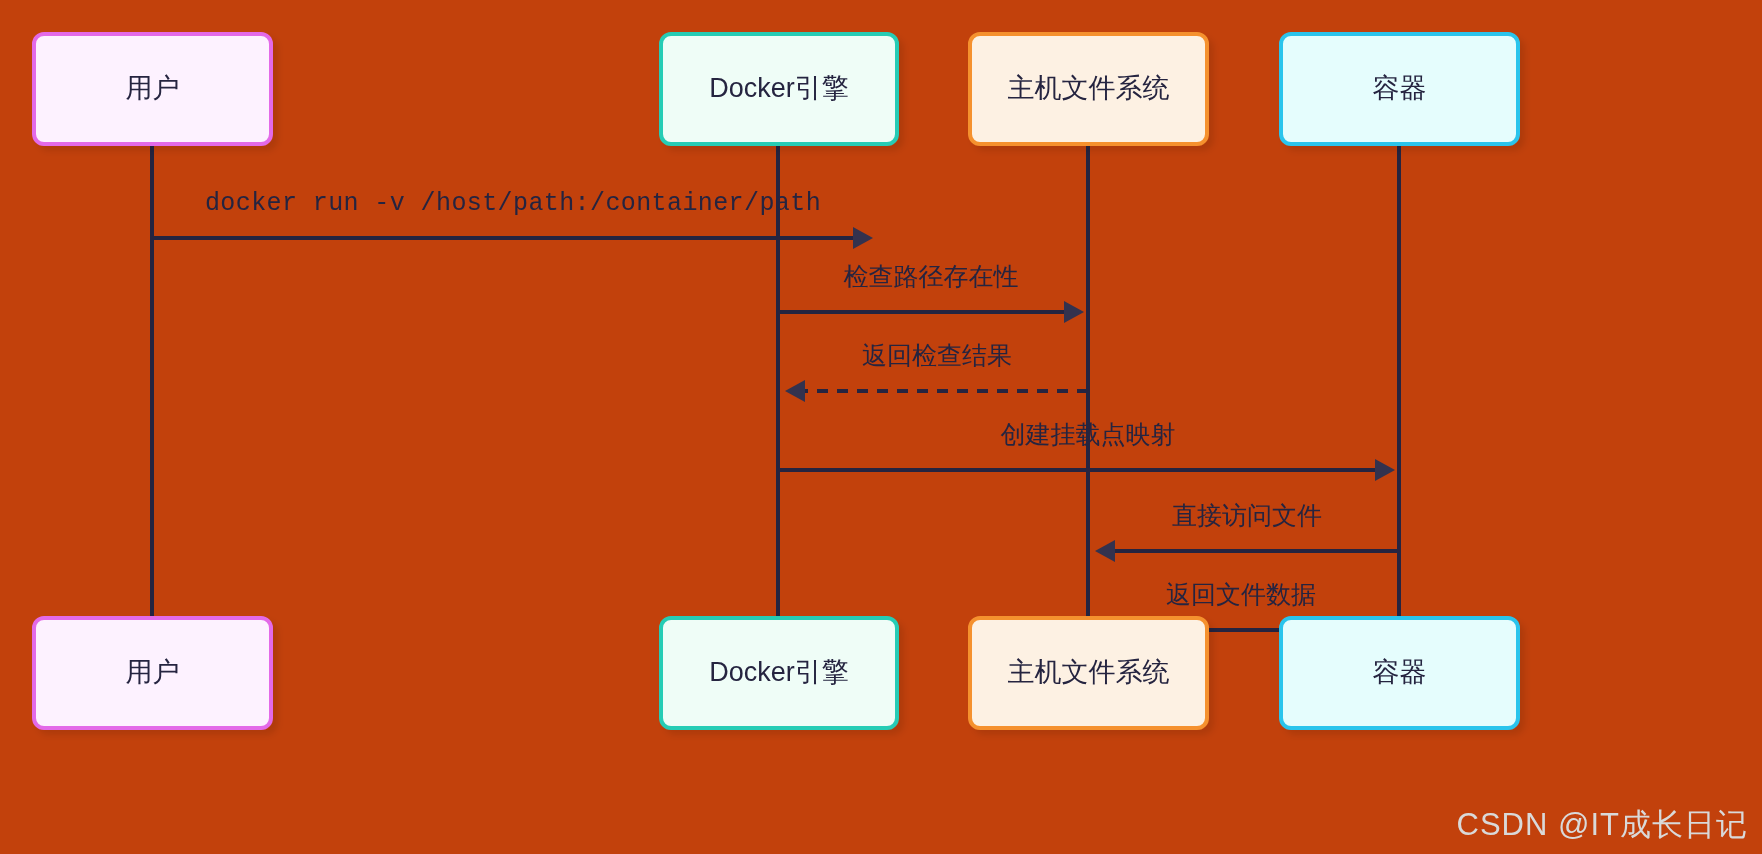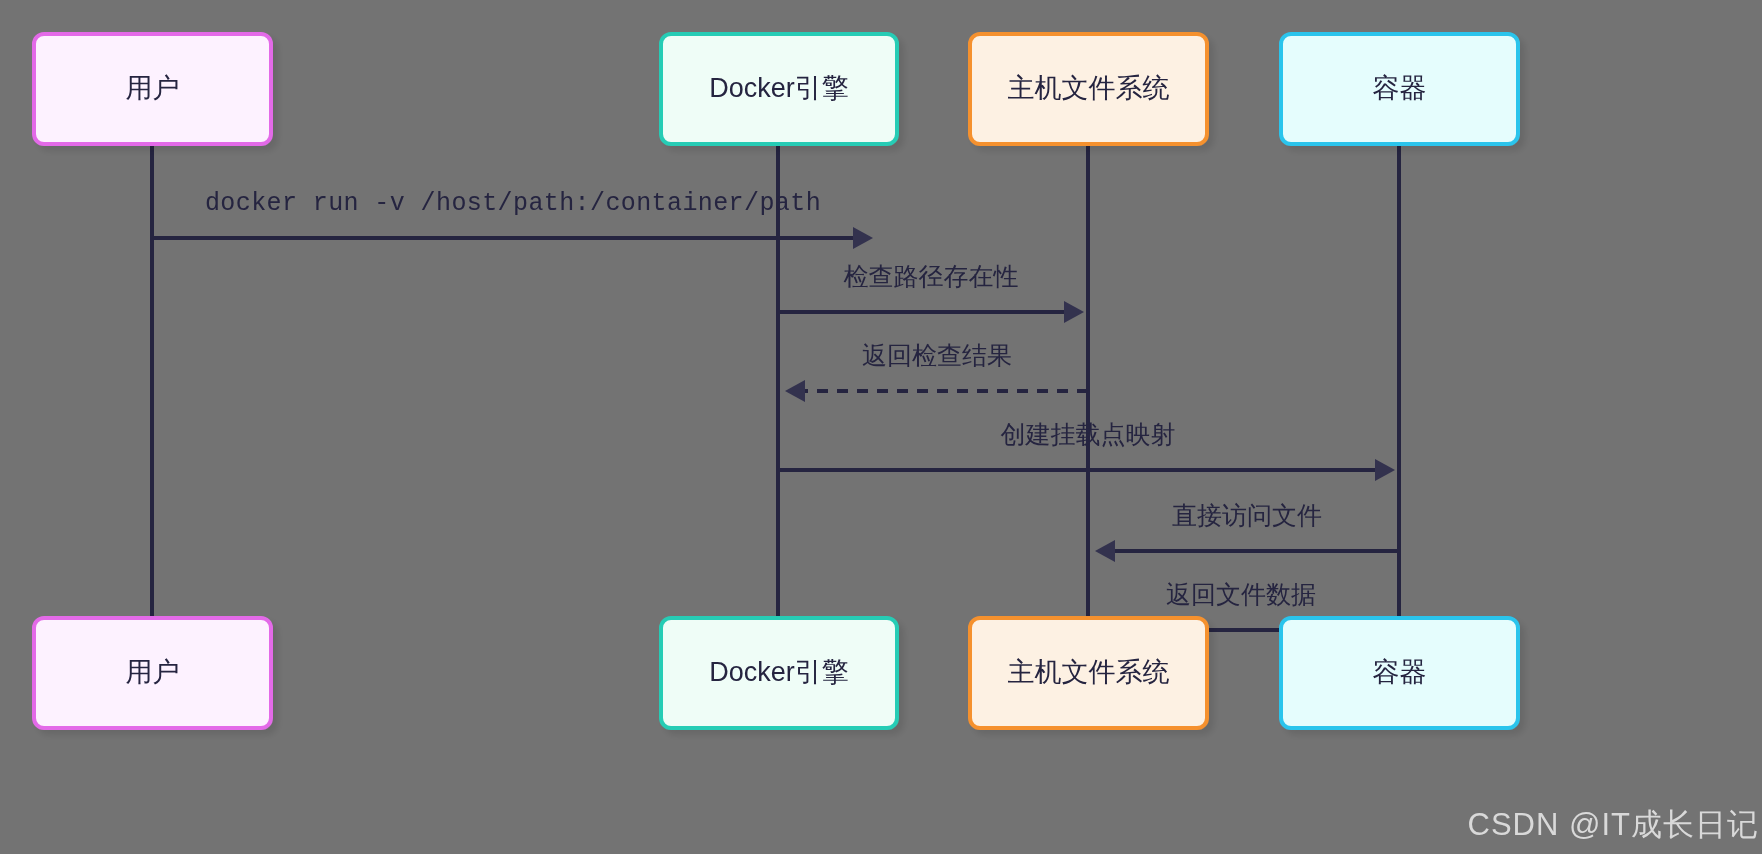--- a/index.html
+++ b/index.html
@@ -7,21 +7,21 @@
     padding: 0;
     background: #ffffff;
   }
   body {
     font-family: "Liberation Sans", "DejaVu Sans", sans-serif;
   }
   #canvas {
     position: relative;
     width: 1762px;
     height: 854px;
-    background: #737373;
+    background: #c2410c;
     overflow: hidden;
   }
   svg#diagram {
     position: absolute;
     left: 0;
     top: 0;
     width: 1762px;
     height: 854px;
   }
   .actor-label {
@@ -53,21 +53,21 @@
     fill: none;
   }
   .msg-line.dashed {
     stroke-dasharray: 11 9;
   }
   .arrow-head {
     fill: #33324e;
   }
   .watermark {
     position: absolute;
-    right: 3px;
+    right: 14px;
     bottom: 8px;
     font-family: "Liberation Sans", "DejaVu Sans", sans-serif;
     font-size: 31px;
     color: #d9d9d9;
     letter-spacing: 1px;
     white-space: nowrap;
     user-select: none;
   }
 </style>
 </head>

